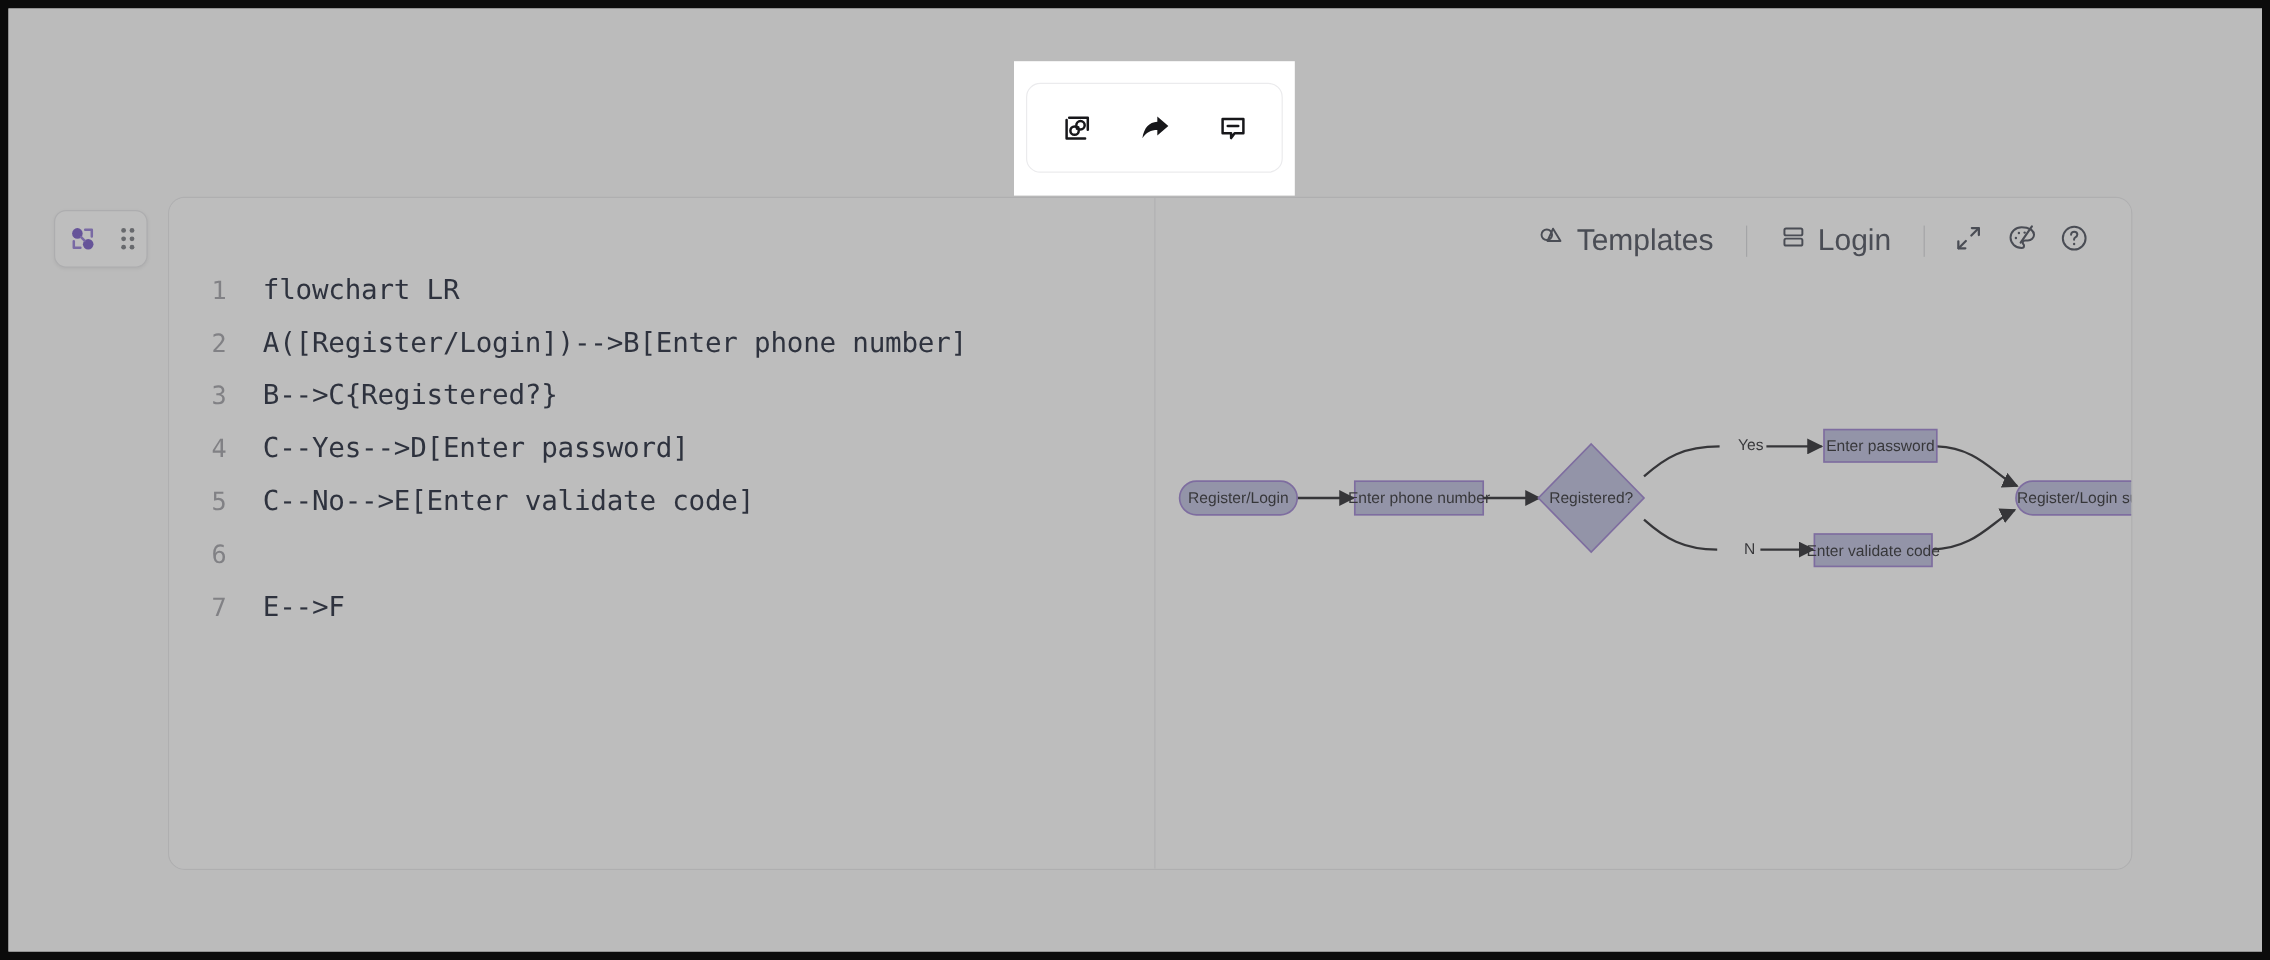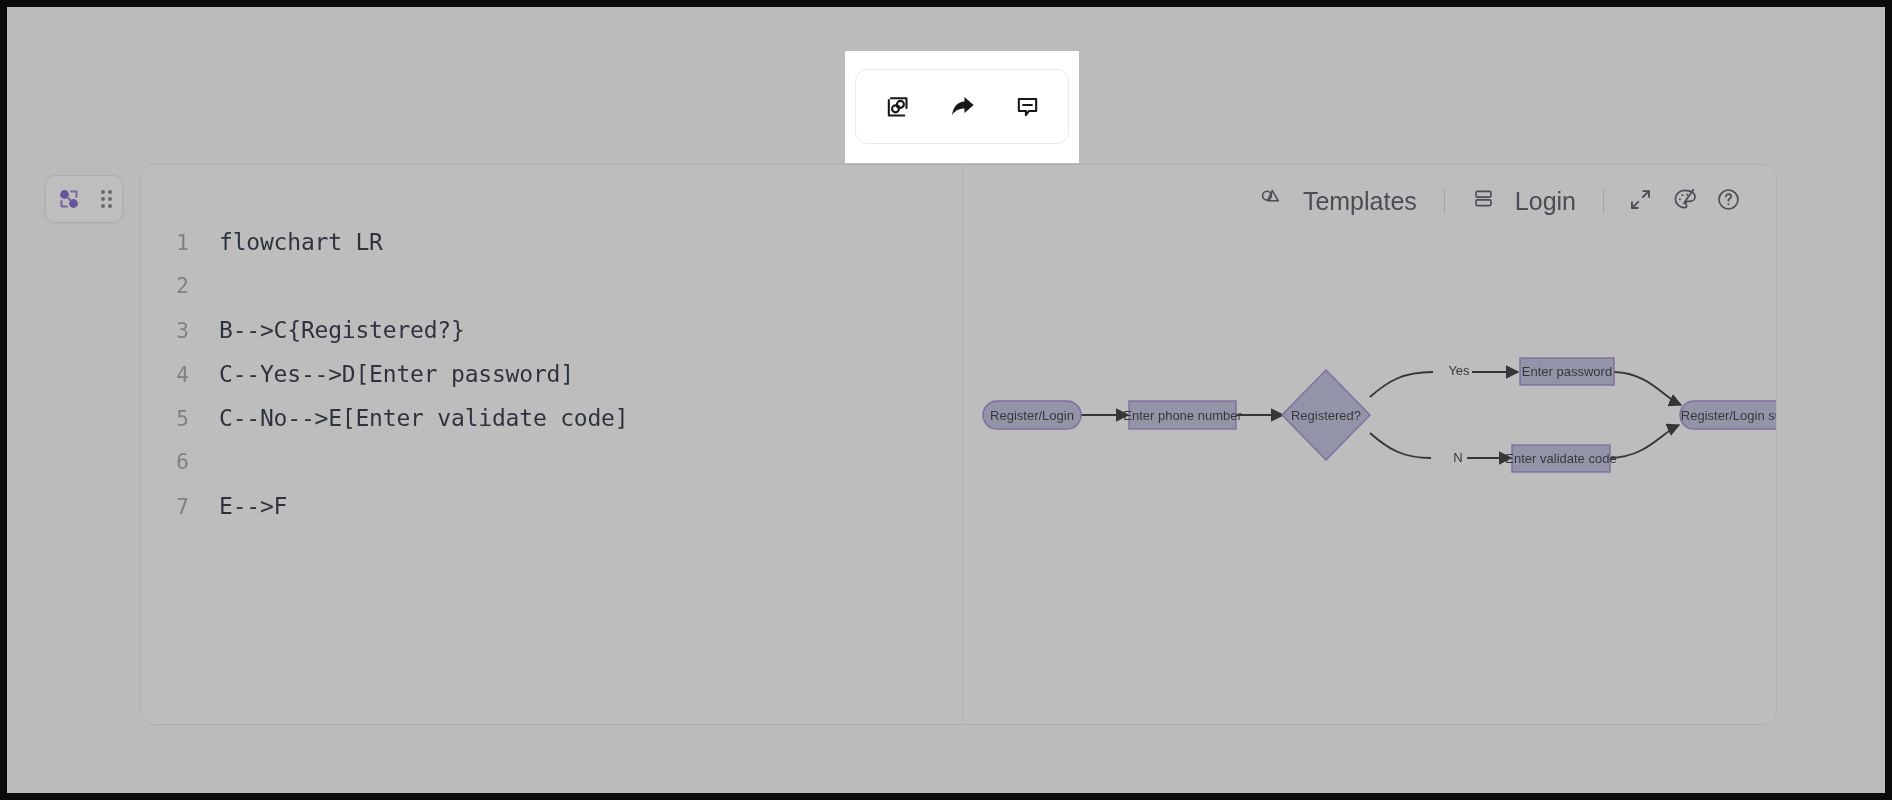--- a/index.html
+++ b/index.html
@@ -121,22 +121,22 @@
   #preview-header {
     position: absolute;
     right: 26px; top: 12px;
     height: 48px;
     display: flex;
     align-items: center;
     gap: 0px;
   }
   .hdr-btn {
     display: flex;
-    align-items: center;
-    gap: 20px;
+    align-items: flex-start;
+    gap: 9px;
     padding: 6px 13px;
     border-radius: 8px;
     color: #3f4350;
     font-size: 25px;
     cursor: pointer;
     background: none;
     border: none;
     font-family: "Liberation Sans", sans-serif;
   }
   .hdr-sep {
@@ -228,20 +228,21 @@
 
     <div id="code-pane">
       <div id="code-lines">
 
         <div class="code-line">
           <span class="ln">1</span>
           <span class="ltxt">flowchart LR</span>
         </div>
         <div class="code-line">
           <span class="ln">2</span>
+          <span class="ltxt">A([Register/Login])--&gt;B[Enter phone number]</span>
         </div>
         <div class="code-line">
           <span class="ln">3</span>
           <span class="ltxt">B--&gt;C{Registered?}</span>
         </div>
         <div class="code-line">
           <span class="ln">4</span>
           <span class="ltxt">C--Yes--&gt;D[Enter password]</span>
         </div>
         <div class="code-line">

